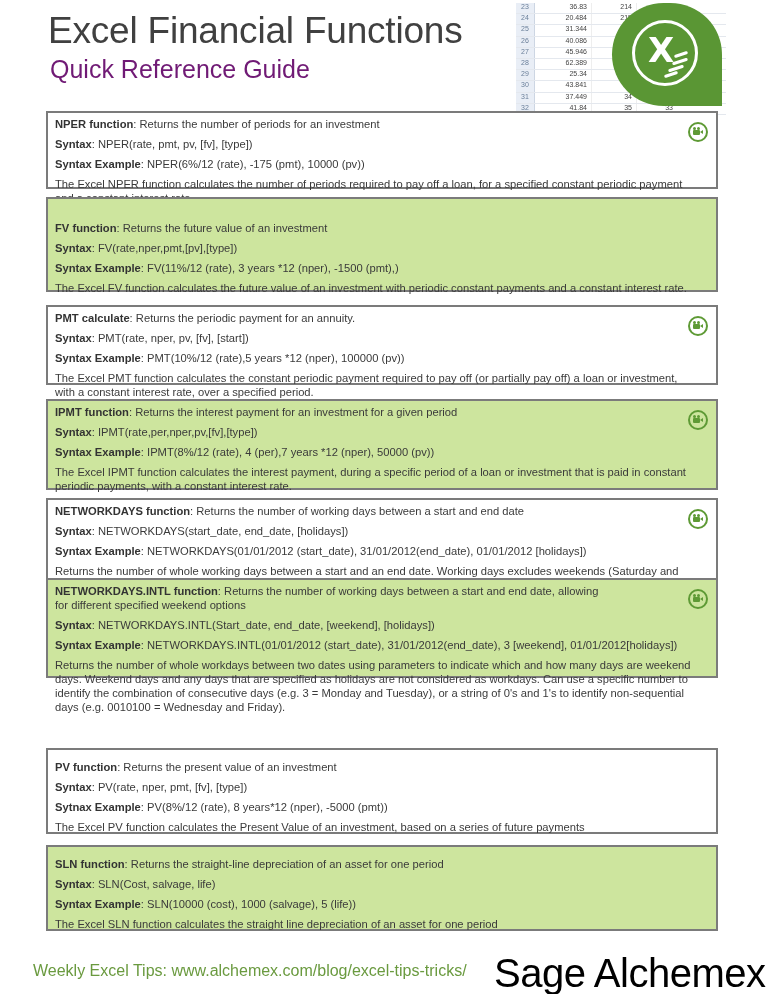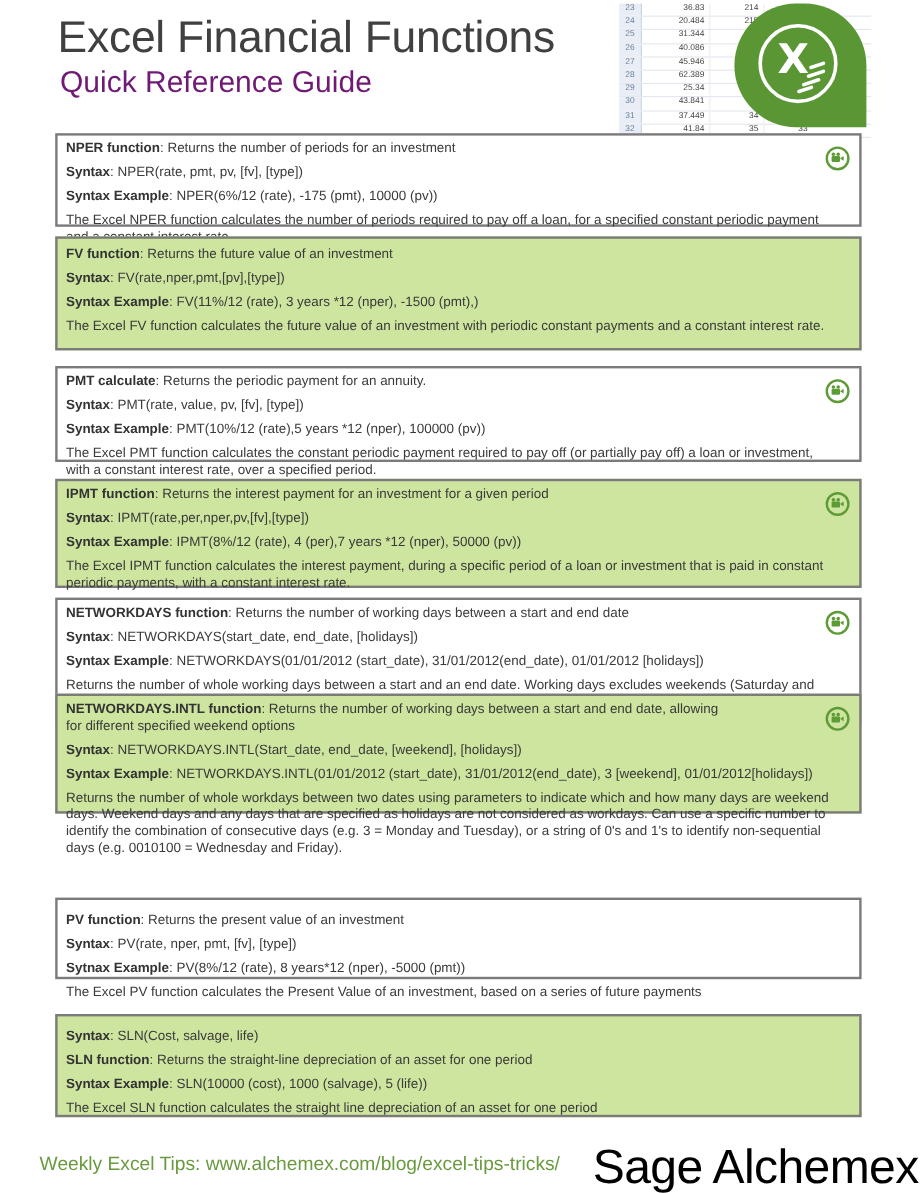--- a/index.html
+++ b/index.html
@@ -112,34 +112,34 @@
   <div class="cam">
       <i style="left:3px"></i>
       <i style="left:7px"></i>
     </div>
   <p><b>NPER function</b><span>: Returns the number of periods for an investment</span></p>
   <p><b>Syntax</b><span>: NPER(rate, pmt, pv, [fv], [type])</span></p>
   <p><b>Syntax Example</b><span>: NPER(6%/12 (rate), -175 (pmt), 10000 (pv))</span></p>
   <p class="desc">The Excel NPER function calculates the number of periods required to pay off a loan, for a specified constant periodic payment and a constant interest rate.</p>
 </div>
 
-<div class="box green" style="top:197px;height:95px;padding-top:6px;">
+<div class="box green" style="top:197px;height:95px;padding-top:22px;">
   <p><b>FV function</b><span>: Returns the future value of an investment</span></p>
   <p><b>Syntax</b><span>: FV(rate,nper,pmt,[pv],[type])</span></p>
   <p><b>Syntax Example</b><span>: FV(11%/12 (rate), 3 years *12 (nper), -1500 (pmt),)</span></p>
   <p class="desc">The Excel FV function calculates the future value of an investment with periodic constant payments and a constant interest rate.</p>
 </div>
 
 <div class="box white" style="top:305px;height:80px;">
   <div class="cam">
       <i style="left:3px"></i>
       <i style="left:7px"></i>
     </div>
   <p><b>PMT calculate</b><span>: Returns the periodic payment for an annuity.</span></p>
-  <p><b>Syntax</b><span>: PMT(rate, value, pv, [fv], [type])</span></p>
+  <p><b>Syntax</b><span>: PMT(rate, nper, pv, [fv], [start])</span></p>
   <p><b>Syntax Example</b><span>: PMT(10%/12 (rate),5 years *12 (nper), 100000 (pv))</span></p>
   <p class="desc">The Excel PMT function calculates the constant periodic payment required to pay off (or partially pay off) a loan or investment, with a constant interest rate, over a specified period.</p>
 </div>
 
 <div class="box green" style="top:399px;height:91px;">
   <div class="cam">
       <i style="left:3px"></i>
       <i style="left:7px"></i>
     </div>
   <p><b>IPMT function</b><span>: Returns the interest payment for an investment for a given period</span></p>
@@ -163,28 +163,28 @@
   <div class="cam">
       <i style="left:3px"></i>
       <i style="left:7px"></i>
     </div>
   <p style="padding-right:90px;"><b>NETWORKDAYS.INTL function</b><span>: Returns the number of working days between a start and end date, allowing for different specified weekend options</span></p>
   <p><b>Syntax</b><span>: NETWORKDAYS.INTL(Start_date, end_date, [weekend], [holidays])</span></p>
   <p style="padding-right:0;"><b>Syntax Example</b><span>: NETWORKDAYS.INTL(01/01/2012 (start_date), 31/01/2012(end_date), 3 [weekend], 01/01/2012[holidays])</span></p>
   <p class="desc">Returns the number of whole workdays between two dates using parameters to indicate which and how many days are weekend days. Weekend days and any days that are specified as holidays are not considered as workdays. Can use a specific number to identify the combination of consecutive days (e.g. 3 = Monday and Tuesday), or a string of 0's and 1's to identify non-sequential days (e.g. 0010100 = Wednesday and Friday).</p>
 </div>
 
-<div class="box white" style="top:748px;height:68px;padding-top:10px;">
+<div class="box white" style="top:748px;height:86px;padding-top:10px;">
   <p><b>PV function</b><span>: Returns the present value of an investment</span></p>
   <p><b>Syntax</b><span>: PV(rate, nper, pmt, [fv], [type])</span></p>
   <p><b>Sytnax Example</b><span>: PV(8%/12 (rate), 8 years*12 (nper), -5000 (pmt))</span></p>
   <p class="desc">The Excel PV function calculates the Present Value of an investment, based on a series of future payments</p>
 </div>
 
 <div class="box green" style="top:845px;height:86px;padding-top:10px;">
+  <p><b>SLN function</b><span>: Returns the straight-line depreciation of an asset for one period</span></p>
   <p><b>Syntax</b><span>: SLN(Cost, salvage, life)</span></p>
-  <p><b>SLN function</b><span>: Returns the straight-line depreciation of an asset for one period</span></p>
   <p><b>Syntax Example</b><span>: SLN(10000 (cost), 1000 (salvage), 5 (life))</span></p>
   <p class="desc">The Excel SLN function calculates the straight line depreciation of an asset for one period</p>
 </div>
 
 <div class="footer-link">Weekly Excel Tips: www.alchemex.com/blog/excel-tips-tricks/</div>
 <div class="brand">Sage Alchemex</div>
 
 </body></html>

